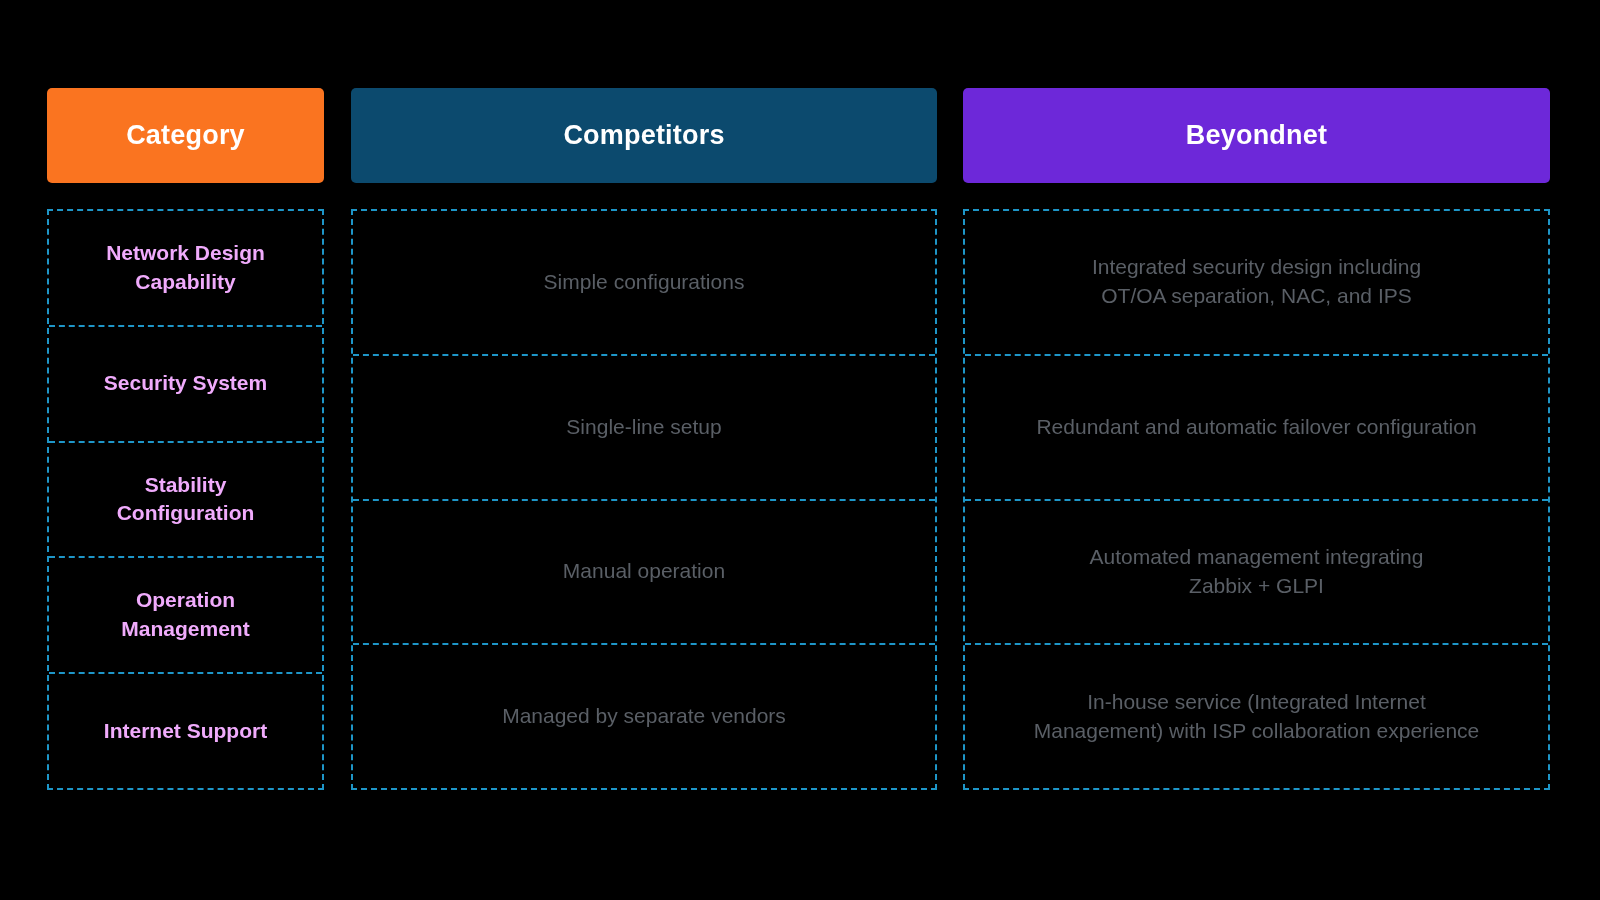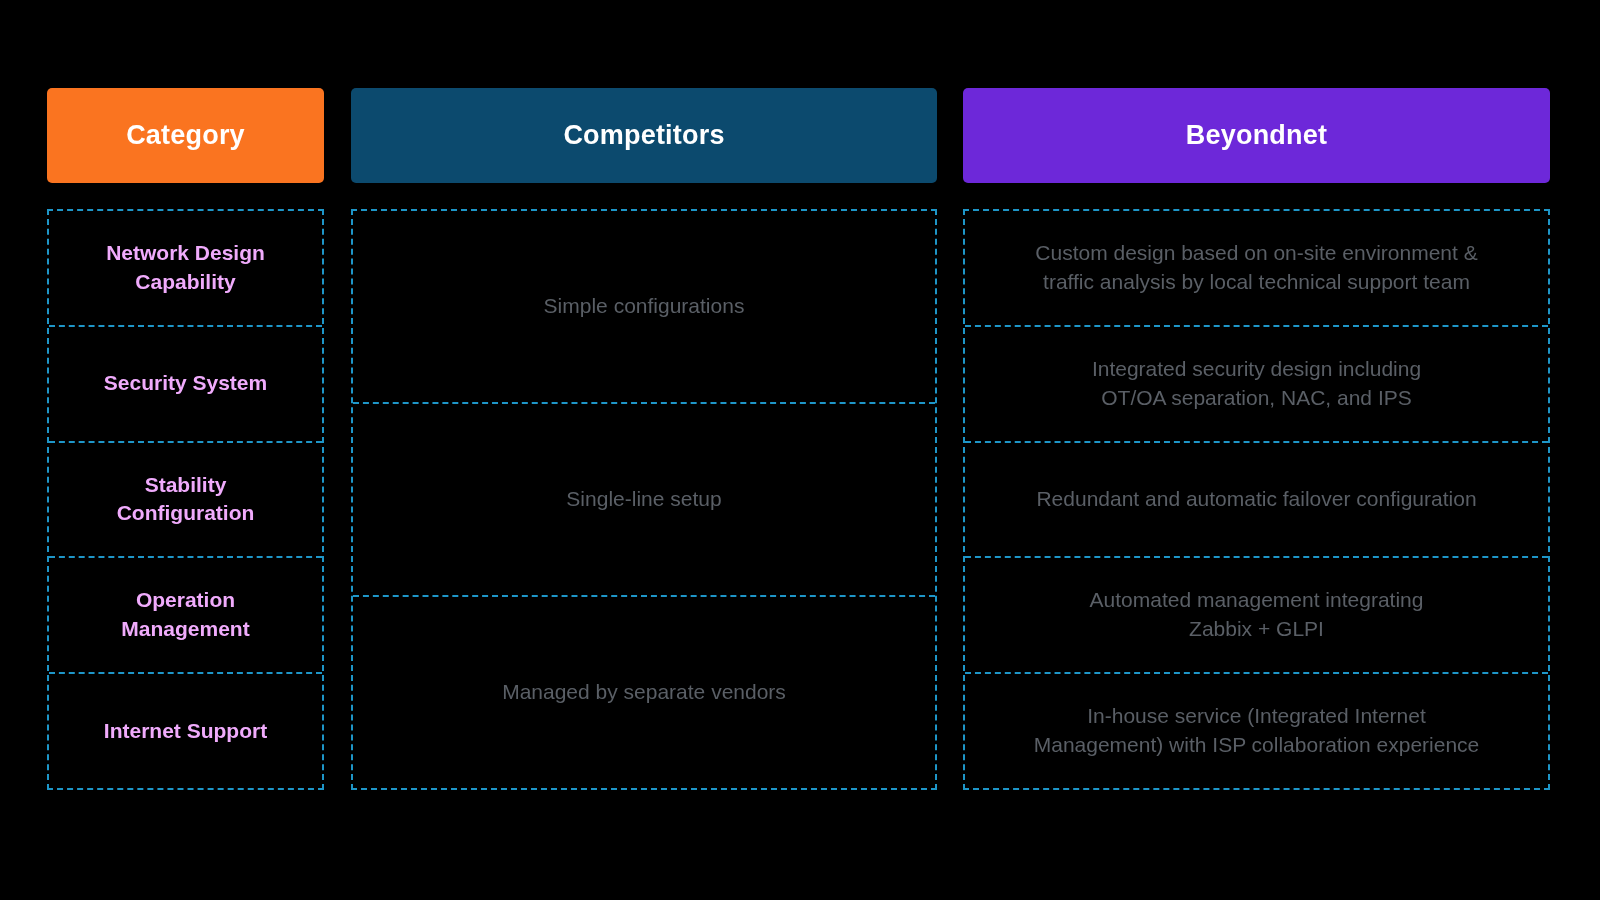--- a/index.html
+++ b/index.html
@@ -105,32 +105,31 @@
     <div class="col col-competitors">
       <div class="hdr" style="background-color: #0c4a6e;">Competitors</div>
       <div class="body">
         <div class="cell">
           <span class="ln">Simple configurations</span>
         </div>
         <div class="cell">
           <span class="ln">Single-line setup</span>
         </div>
         <div class="cell">
+          <span class="ln">Manual operation</span>
+        </div>
+        <div class="cell">
           <span class="ln">Managed by separate vendors</span>
         </div>
       </div>
     </div>
 
     <div class="col col-beyondnet">
       <div class="hdr" style="background-color: #6d28d9;">Beyondnet</div>
       <div class="body">
-        <div class="cell">
-          <span class="ln">Custom design based on on-site environment &amp;</span>
-          <span class="ln">traffic analysis by local technical support team</span>
-        </div>
         <div class="cell">
           <span class="ln">Integrated security design including</span>
           <span class="ln">OT/OA separation, NAC, and IPS</span>
         </div>
         <div class="cell">
           <span class="ln">Redundant and automatic failover configuration</span>
           <span class="ln"></span>
         </div>
         <div class="cell">
           <span class="ln">Automated management integrating</span>

